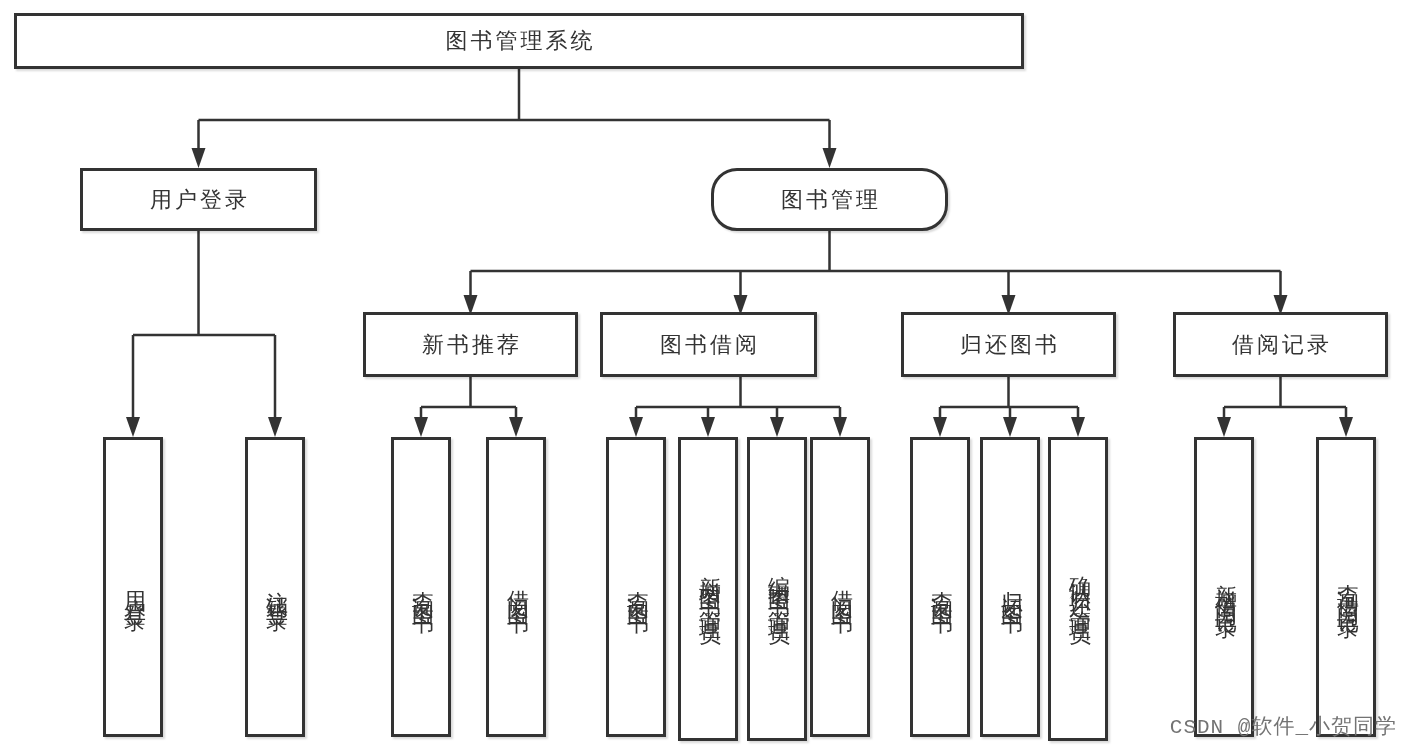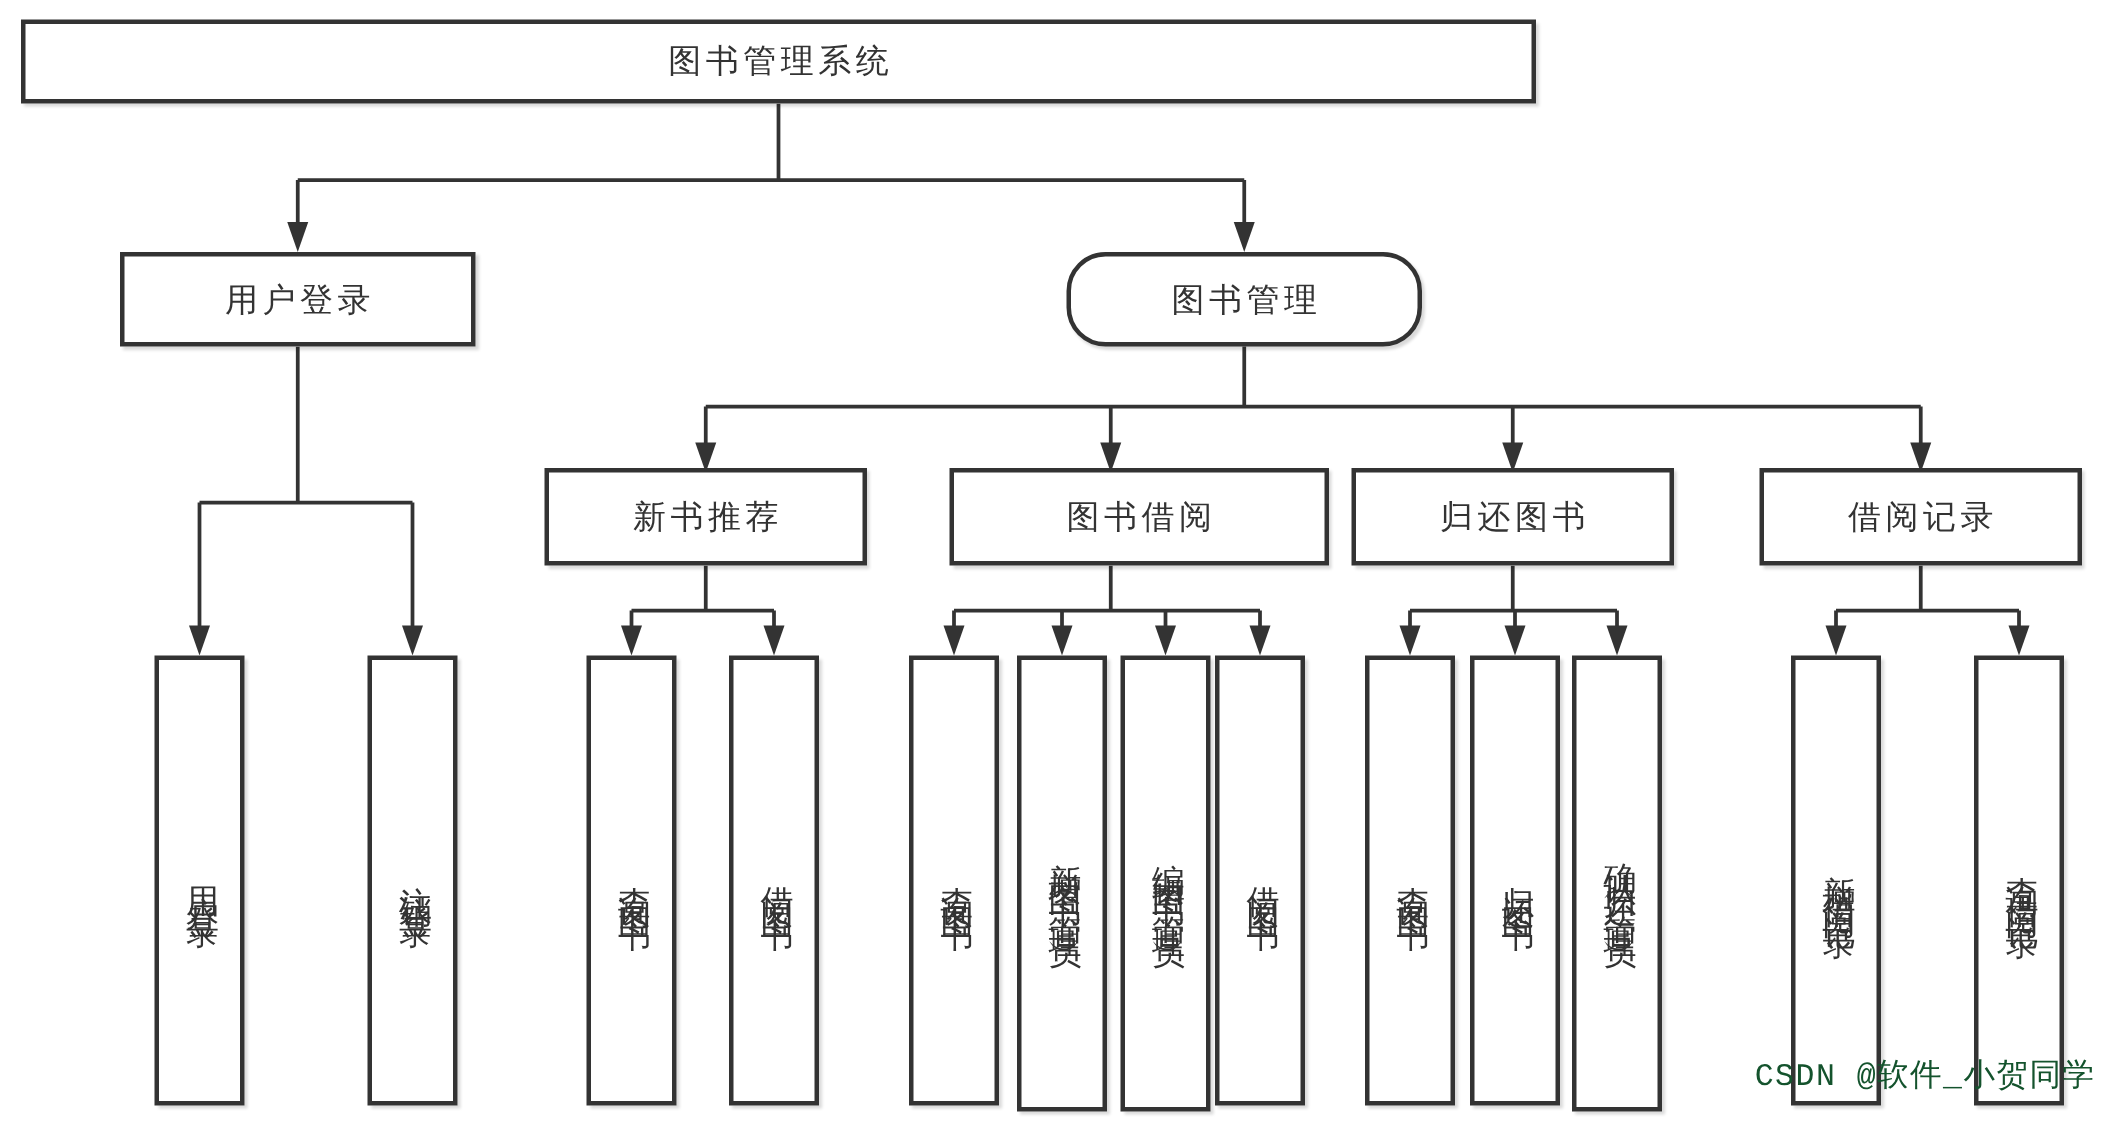--- a/index.html
+++ b/index.html
@@ -53,24 +53,24 @@
     top: 437px;
     width: 60px;
     height: 300px;
   }
   .leaf.tall {
     height: 304px;
   }
   .watermark {
     position: absolute;
     right: 8px;
-    bottom: 17px;
+    bottom: 7px;
     font-size: 21px;
     letter-spacing: 1px;
-    color: #14532d;
+    color: #737373;
     z-index: 2;
     white-space: nowrap;
   }
 </style>
 </head>
 <body>
 
 <div class="canvas">
 
   <svg class="connector-layer" width="1405" height="747" viewBox="0 0 1405 747" xmlns="http://www.w3.org/2000/svg">
@@ -120,21 +120,21 @@
   <div class="node" style="left:80px; top:168px; width:237px; height:63px;">
     <span class="hlabel">用户登录</span>
   </div>
   <div class="node" style="left:711px; top:168px; width:237px; height:63px;border-radius:26px;">
     <span class="hlabel">图书管理</span>
   </div>
 
   <div class="node" style="left:363px; top:312px; width:215px; height:65px;">
     <span class="hlabel">新书推荐</span>
   </div>
-  <div class="node" style="left:633px; top:312px; width:253px; height:65px;">
+  <div class="node" style="left:600px; top:312px; width:217px; height:65px;">
     <span class="hlabel">图书借阅</span>
   </div>
   <div class="node" style="left:901px; top:312px; width:215px; height:65px;">
     <span class="hlabel">归还图书</span>
   </div>
   <div class="node" style="left:1173px; top:312px; width:215px; height:65px;">
     <span class="hlabel">借阅记录</span>
   </div>
 
   <div class="node leaf" style="left:103px;">

